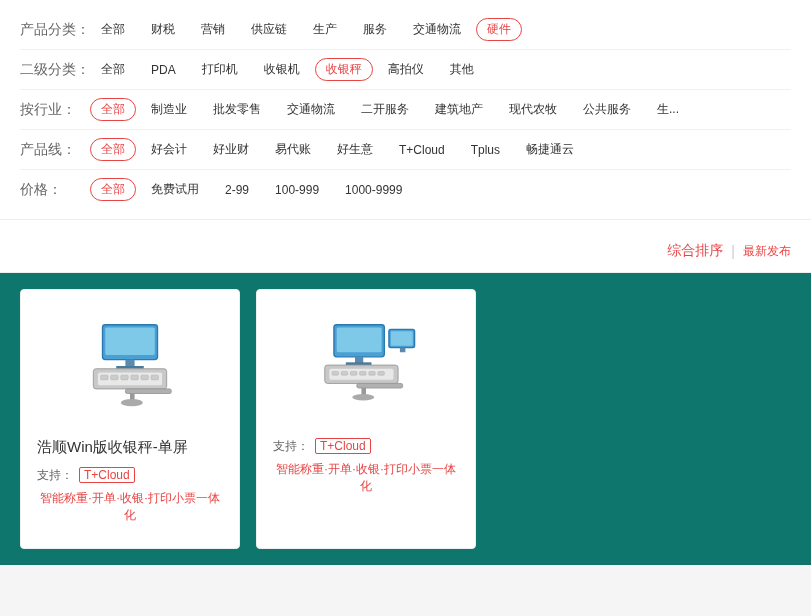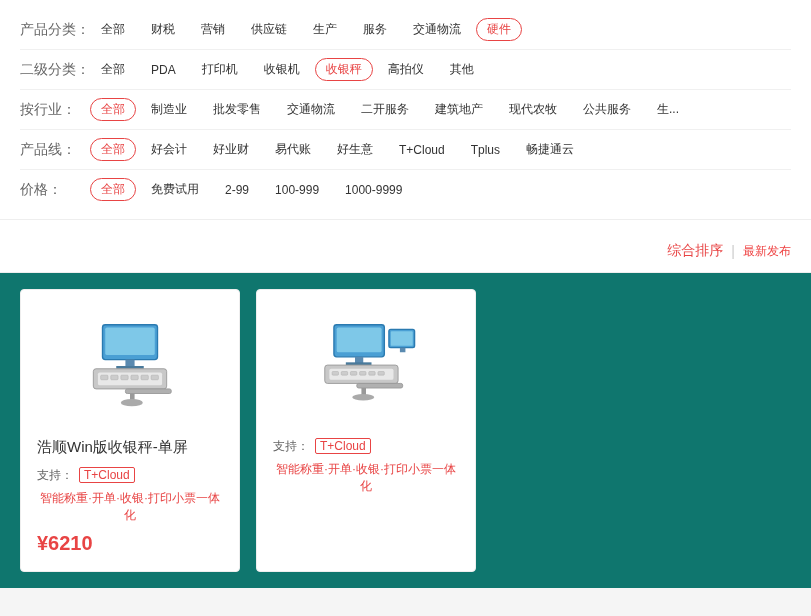--- a/index.html
+++ b/index.html
@@ -246,21 +246,20 @@
           <rect x="72" y="60" width="8" height="5" rx="1" fill="#ccc" stroke="#aaa" stroke-width="0.5"></rect>
           <rect x="83" y="60" width="8" height="5" rx="1" fill="#ccc" stroke="#aaa" stroke-width="0.5"></rect>
         </svg>
       </div>
       <div class="product-name">浩顺Win版收银秤-单屏</div>
       <div class="product-support">
         <span>支持：</span>
         <span class="support-badge">T+Cloud</span>
       </div>
       <div class="product-desc">智能称重·开单·收银·打印小票一体化</div>
-      <div class="product-price">¥6210</div>
     </div>
 
     <div class="product-card">
       <div class="product-image">
         <svg viewBox="0 0 120 100" xmlns="http://www.w3.org/2000/svg">
 
           <rect x="25" y="5" width="55" height="35" rx="3" fill="#4a9fd4" stroke="#2a7ab0" stroke-width="1.5"></rect>
           <rect x="28" y="8" width="49" height="27" rx="2" fill="#7ec8e8"></rect>
           <rect x="48" y="40" width="9" height="7" fill="#5a8ab0"></rect>
           <rect x="38" y="46" width="28" height="3" fill="#4a7a9b"></rect>

